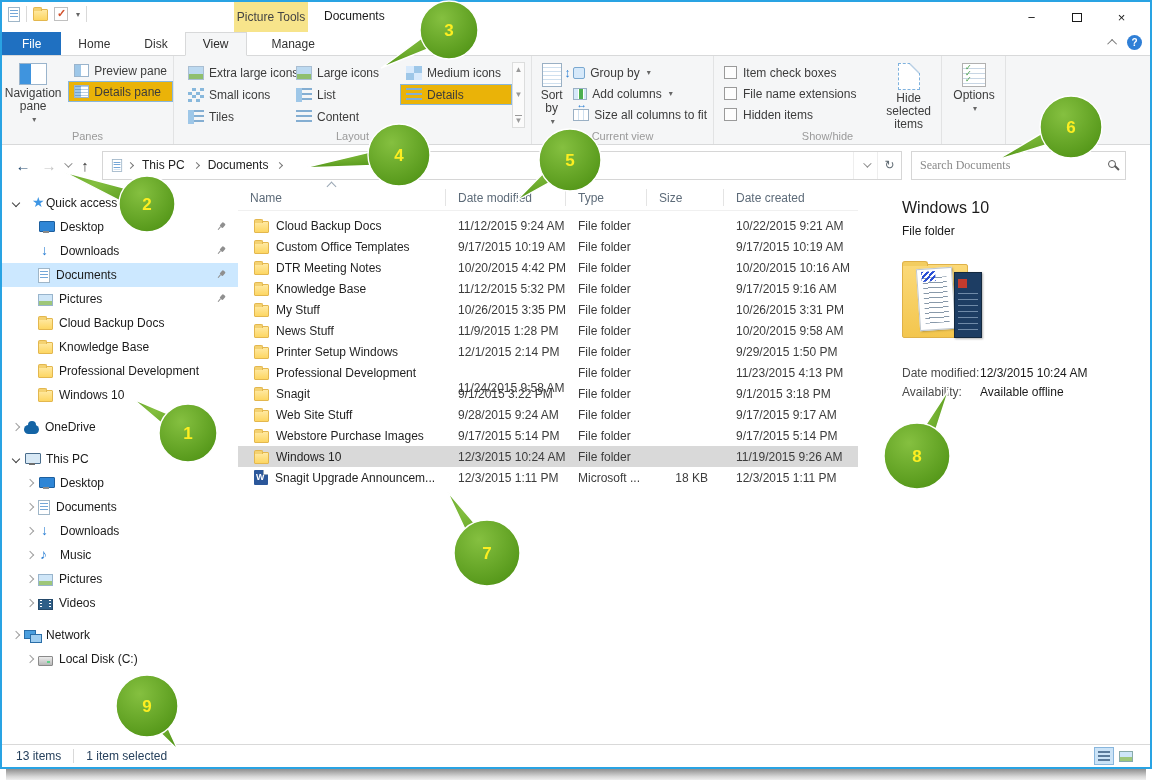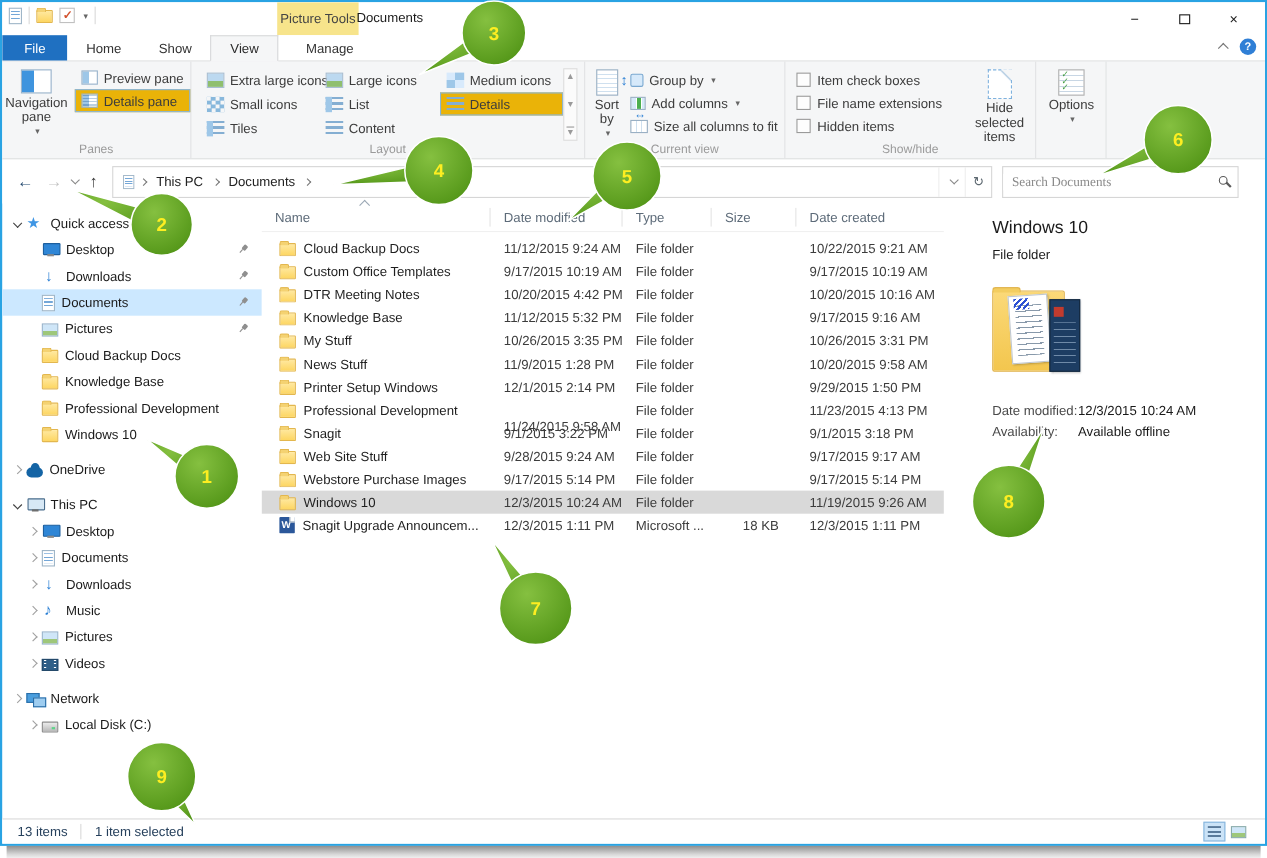--- a/index.html
+++ b/index.html
@@ -5,21 +5,21 @@
   * { margin:0; padding:0; box-sizing:border-box; }
   html,body { width:1152px; height:780px; font-family:"Liberation Sans",sans-serif; font-size:12px; color:#1a1a1a; background:#f0f0f0; }
   .stage { position:relative; width:1152px; height:780px; overflow:hidden; background:#fff; }
   .shadow-strip { position:absolute; left:6px; right:6px; bottom:0; height:11px; background:linear-gradient(180deg,#8f8f8f,#d8d8d8 70%,#efefef); }
   .window { position:absolute; left:0; top:0; width:1152px; height:769px; border:2px solid #29a3e3; background:#fff; overflow:hidden; }
 
   
   .titlebar { position:relative; height:30px; background:#fff; }
   .qat { position:absolute; left:6px; top:4px; display:flex; align-items:center; gap:6px; }
   .qat .sep { width:1px; height:16px; background:#d9d9d9; }
-  .context-tab { position:absolute; left:250px; top:0; width:74px; height:30px; background:#f7e48b; display:flex; align-items:center; justify-content:center; color:#444; }
+  .context-tab { position:absolute; left:232px; top:0; width:74px; height:30px; background:#f7e48b; display:flex; align-items:center; justify-content:center; color:#444; }
   .win-title { position:absolute; left:322px; top:7px; color:#1a1a1a; }
   .win-controls { position:absolute; right:6px; top:0; height:30px; display:flex; }
   .win-btn { width:45px; height:30px; display:flex; align-items:center; justify-content:center; color:#1a1a1a; font-size:13px; }
   .maxbox { width:10px; height:9px; border:1px solid #1a1a1a; }
 
   
   .tabrow { position:relative; height:24px; background:#fff; border-bottom:1px solid #d8d9da; display:flex; align-items:stretch; }
   .rtab { padding:0 17px; display:flex; align-items:center; color:#333; }
   .rtab.file { background:#1f70c1; color:#fff; padding:0 20px; }
   .rtab.active { background:#f5f6f7; border:1px solid #d8d9da; border-bottom:1px solid #f5f6f7; color:#2b2b2b; margin-bottom:-1px; }
@@ -85,21 +85,21 @@
   .searchbox { position:relative; margin-left:9px; width:215px; height:29px; border:1px solid #d6d6d6; background:#fff; display:flex; align-items:center; }
   .searchbox input { border:none; outline:none; width:180px; padding-left:8px; font-family:Liberation Serif, serif; font-size:12px; color:#333; }
   .searchbox input::placeholder { color:#8a8a8a; }
   .mag { position:absolute; right:9px; top:8px; width:8px; height:8px; border:1.5px solid #5a5a5a; border-radius:50%; }
   .mag::after { content:""; position:absolute; width:6px; height:1.5px; background:#5a5a5a; transform:rotate(45deg); right:-5px; bottom:-2px; }
 
   
   .main { display:flex; height:559px; }
   .sidebar { width:236px; padding-top:6px; overflow:hidden; flex:none; }
   .tree-row { position:relative; height:24px; display:flex; align-items:center; }
-  .tree-row.section { margin-top:0; }
+  .tree-row.section { margin-top:0;text-align:center; }
   .tree-row.gap { margin-top:8px; }
   .tree-row.selected { background:#cce8ff; }
   .tchev { width:16px; flex:none; display:flex; justify-content:center; }
   .tchev .c-exp { width:6px; height:6px; border-right:1px solid #404040; border-bottom:1px solid #404040; transform:rotate(45deg); }
   .tchev .c-col { width:6px; height:6px; border-right:1px solid #a0a0a0; border-bottom:1px solid #a0a0a0; transform:rotate(-45deg); }
   .tlabel { margin-left:6px; white-space:nowrap; }
   .pin { position:absolute; right:12px; top:7px; width:10px; height:10px; transform:rotate(40deg); }
   .pin::before { content:""; position:absolute; left:3px; top:0; width:4px; height:5px; background:#8f8f8f; border-radius:1px; }
   .pin::after { content:""; position:absolute; left:4px; top:5px; width:1px; height:4px; background:#8f8f8f; }
 
@@ -195,21 +195,21 @@
         <div class="win-btn">
             <span class="maxbox"></span>
           </div>
         <div class="win-btn">×</div>
       </div>
     </div>
 
     <div class="tabrow">
       <div class="rtab file">File</div>
       <div class="rtab">Home</div>
-      <div class="rtab">Show</div>
+      <div class="rtab">Disk</div>
       <div class="rtab active">View</div>
       <div class="rtab manage">Manage</div>
       <div class="tabrow-right">
         <span class="chev-up"></span>
         <span class="help-btn">?</span>
       </div>
     </div>
 
     <div class="ribbon">
       <div class="rgroup g-panes">

